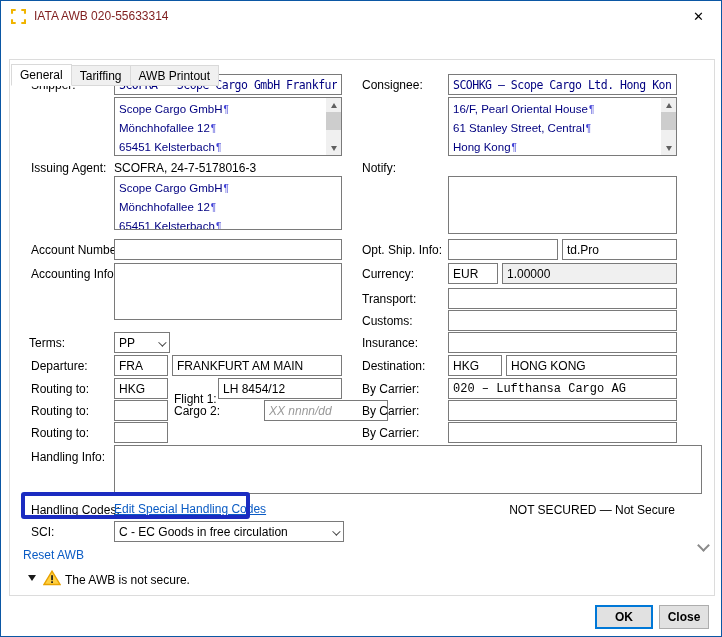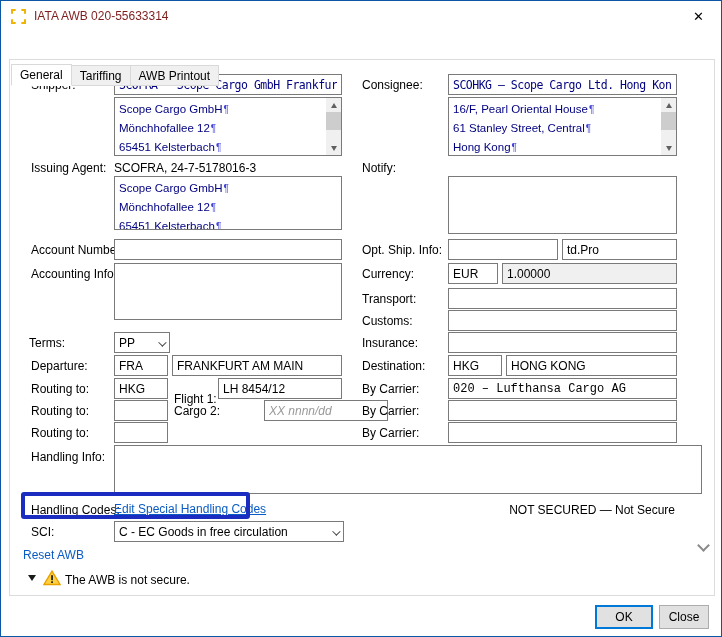--- a/index.html
+++ b/index.html
@@ -59,21 +59,21 @@
 
   .annot{position:absolute;border:4px solid var(--annotation);border-radius:3px;z-index:5;pointer-events:none;}
 
   .status-text{position:absolute;font-size:12px;color:#000;white-space:nowrap;}
 
   .warn-expander{position:absolute;width:0;height:0;border-left:4px solid transparent;border-right:4px solid transparent;border-top:6px solid #1a1a1a;}
   .warn-text{position:absolute;font-size:12px;color:#000;white-space:nowrap;}
 
   .chev-dn{position:absolute;width:9px;height:9px;border-right:2px solid #8a8a8a;border-bottom:2px solid #8a8a8a;transform:rotate(45deg);cursor:pointer;}
 
-  .btn{position:absolute;height:24px;background:#e1e1e1;border:1px solid #adadad;font-size:12px;color:#000;display:flex;align-items:center;justify-content:center;cursor:pointer;}
+  .btn{position:absolute;height:24px;background:#e1e1e1;border:1px solid #adadad;font-size:12px;color:#000;display:flex;align-items:center;justify-content:center;cursor:pointer;font-weight:bold;}
   .btn.default{border:2px solid var(--accent);}
 </style>
 </head>
 <body>
 
 <div class="dlg">
 
   <div class="titlebar">
     <svg class="app-icon" viewBox="0 0 16 16">
       <path d="M1 5 V1 H5" fill="none" stroke="#F0B400" stroke-width="2.4"></path>

